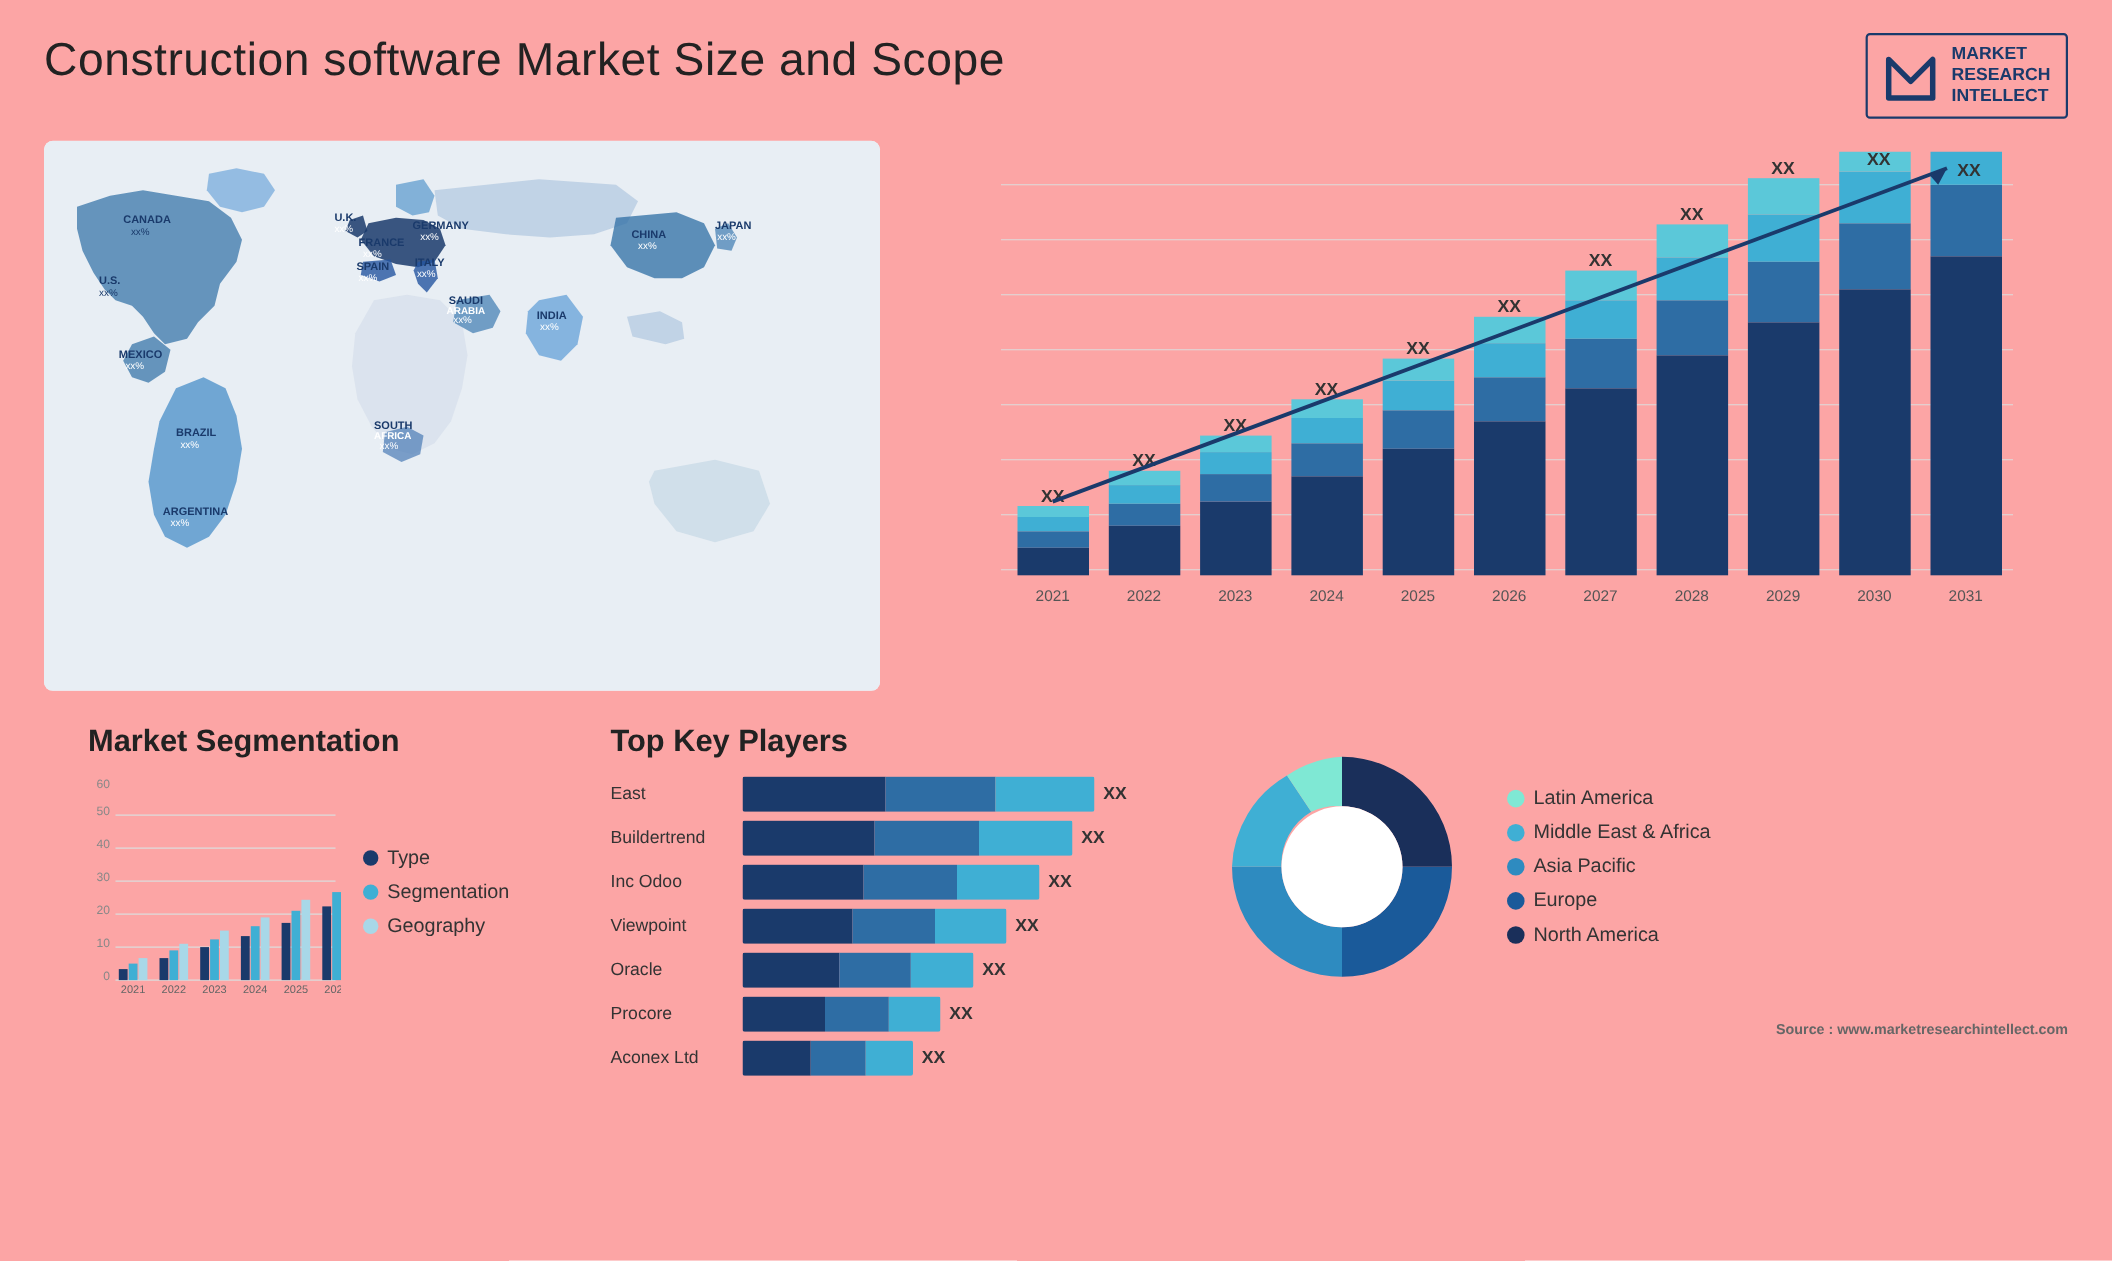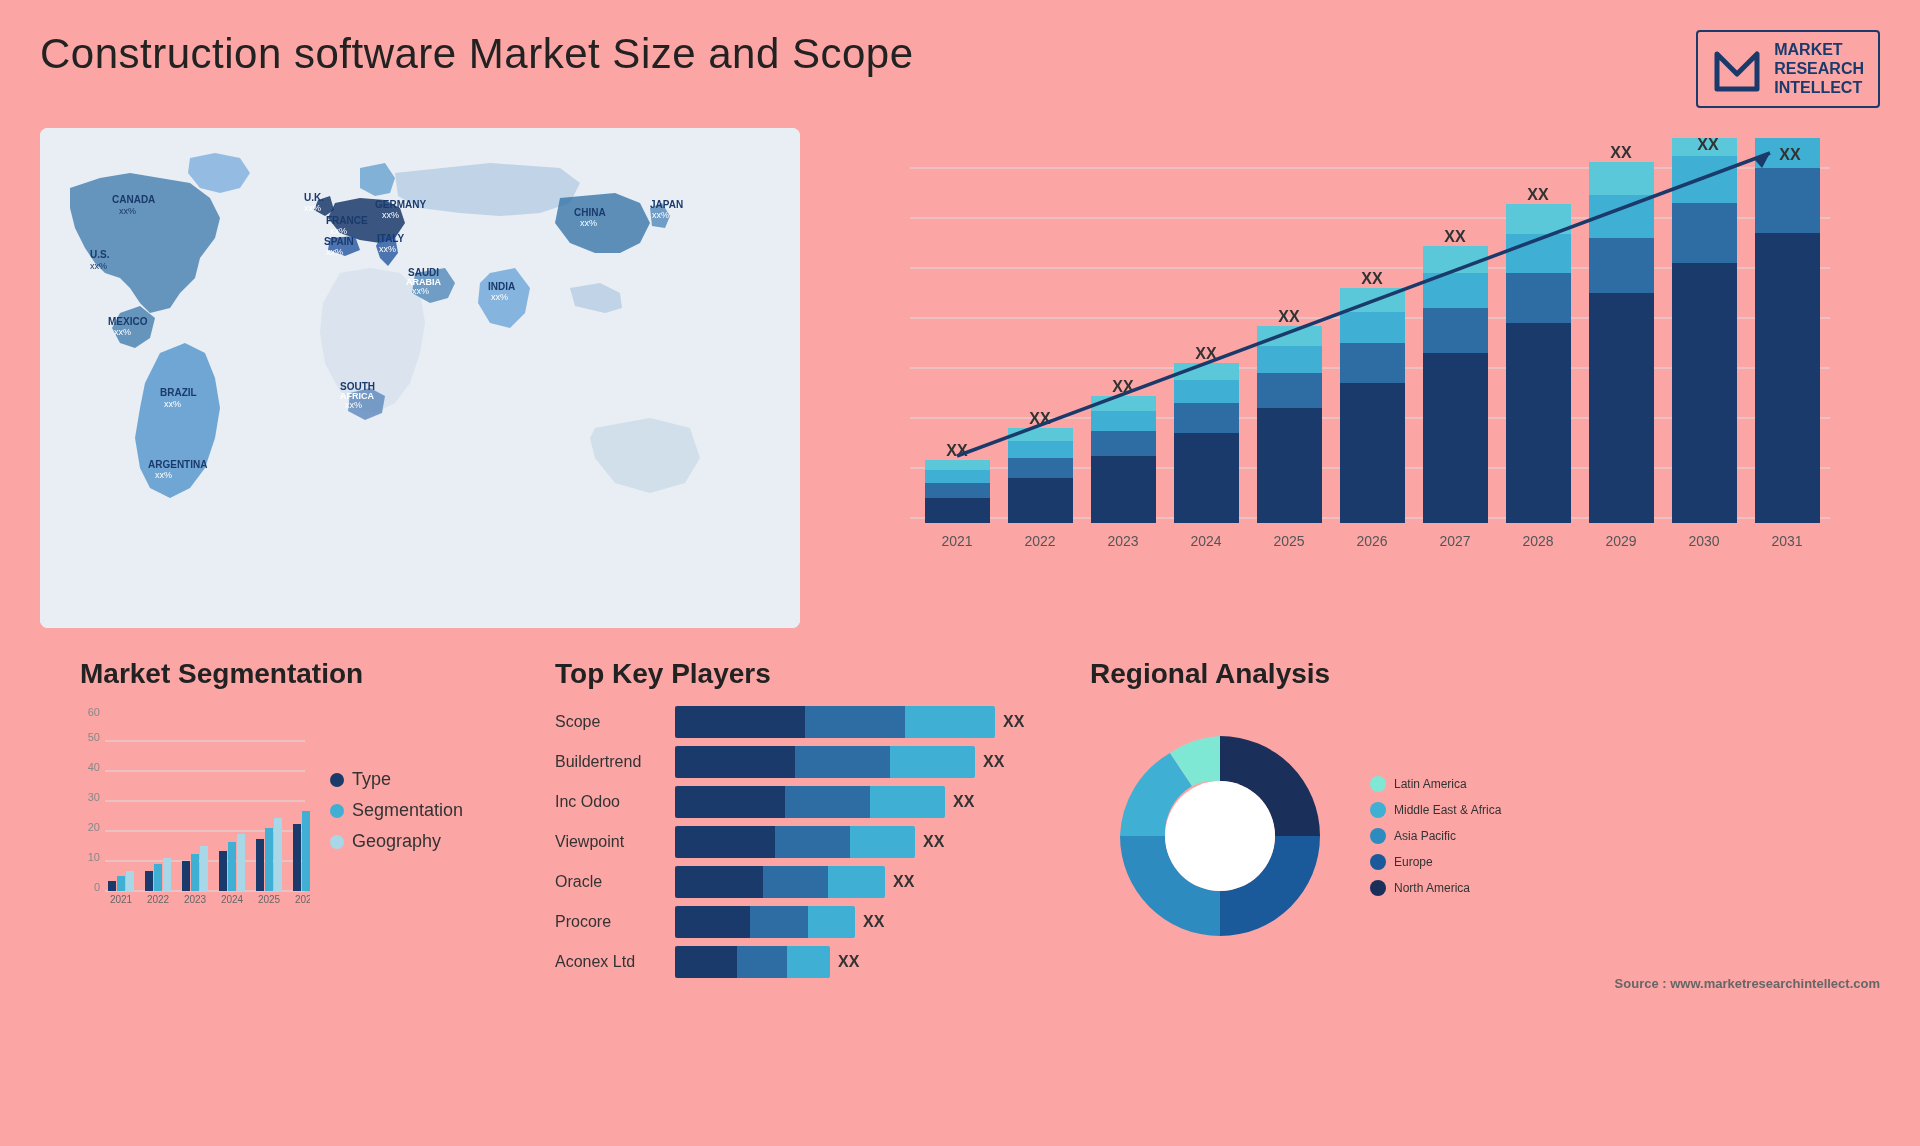--- a/index.html
+++ b/index.html
@@ -173,21 +173,21 @@
     }
     .regional-legend {
       display: flex;
       flex-direction: column;
       gap: 10px;
     }
     .reg-legend-item {
       display: flex;
       align-items: center;
       gap: 8px;
-      font-size: 12px;
+      font-size: 18px;
       color: #333;
     }
     .reg-legend-dot {
       width: 16px;
       height: 16px;
       border-radius: 50%;
       flex-shrink: 0;
     }
     .source-text {
       font-size: 13px;
@@ -487,21 +487,21 @@
           </div>
         </div>
       </div>
     </div>
 
     <div class="players-area">
       <h2 class="section-title">Top Key Players</h2>
       <div class="players-list">
 
         <div class="player-row">
-          <span class="player-name">Scope</span>
+          <span class="player-name">East</span>
           <div class="player-bar-container">
             <div class="player-bar" style="width:320px;">
               <div class="bar-seg1" style="width:130px;"></div>
               <div class="bar-seg2" style="width:100px;"></div>
               <div class="bar-seg3" style="width:90px;"></div>
             </div>
             <span class="player-xx">XX</span>
           </div>
         </div>
 
@@ -574,21 +574,20 @@
               <div class="bar-seg3" style="width:43px;"></div>
             </div>
             <span class="player-xx">XX</span>
           </div>
         </div>
 
       </div>
     </div>
 
     <div class="regional-area">
-      <h2 class="section-title">Regional Analysis</h2>
       <div class="regional-content">
 
         <svg class="donut-svg" viewBox="0 0 260 260">
 
           <path d="M 130 30 A 100 100 0 0 1 230 130 L 185 130 A 55 55 0 0 0 130 75 Z" fill="#1a2f5a"></path>
 
           <path d="M 230 130 A 100 100 0 0 1 130 230 L 130 185 A 55 55 0 0 0 185 130 Z" fill="#1a5a9a"></path>
 
           <path d="M 130 230 A 100 100 0 0 1 30 130 L 75 130 A 55 55 0 0 0 130 185 Z" fill="#2e8bc0"></path>
 

